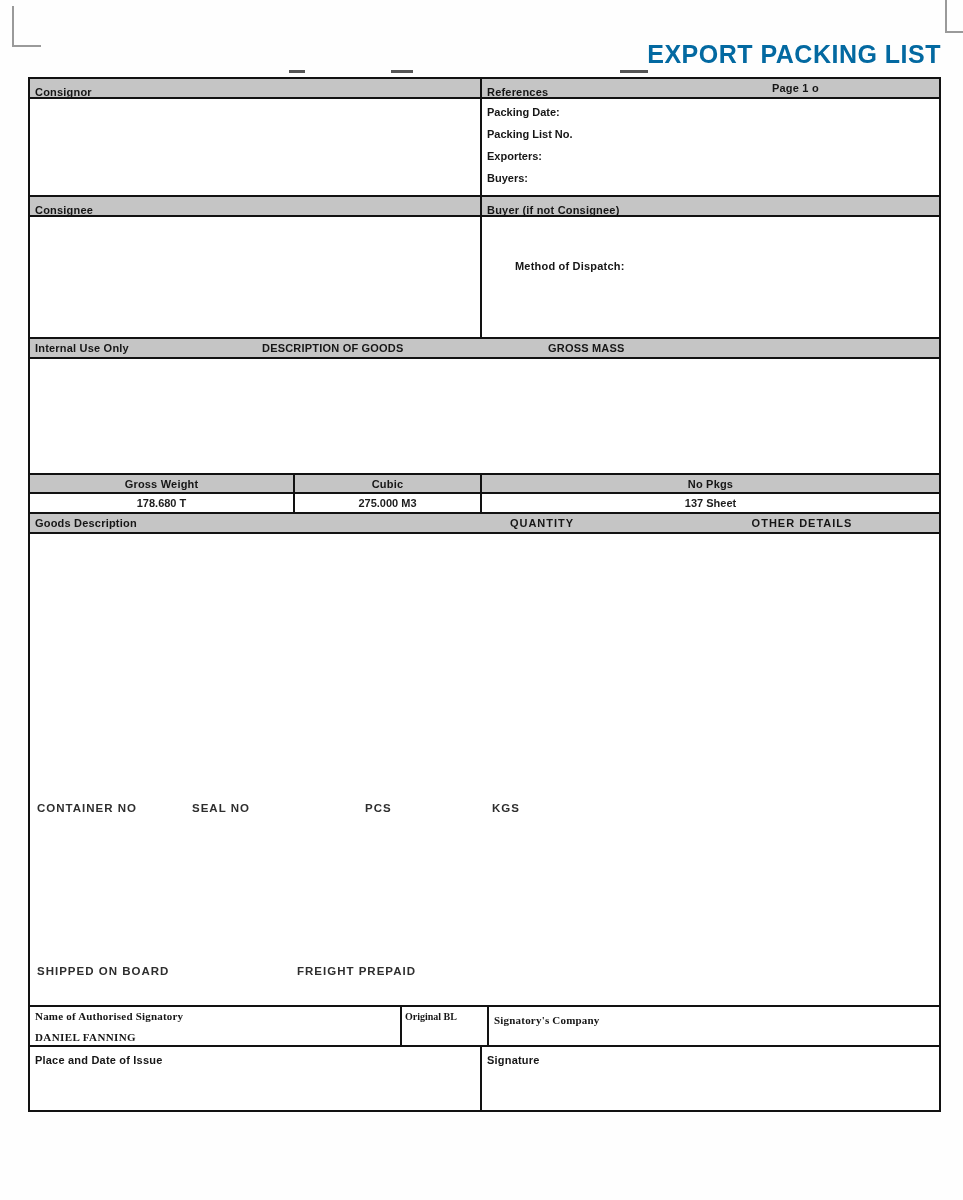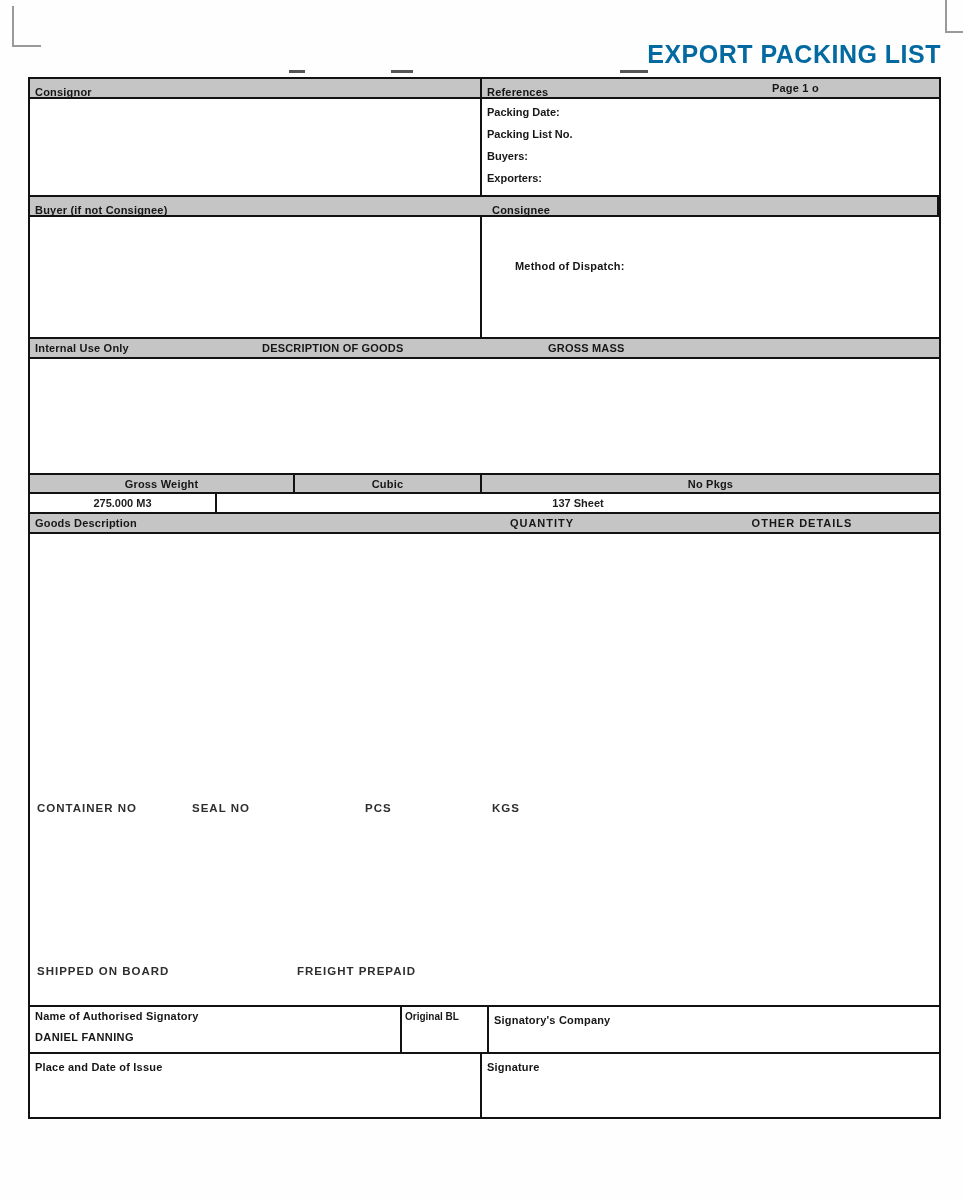--- a/index.html
+++ b/index.html
@@ -27,21 +27,21 @@
 
   .h-hdr{height:20px;}
   .h-consignor{height:98px;}
   .h-consignee{height:122px;}
   .h-descband{height:20px;}
   .h-descbox{height:116px;}
   .h-totalshdr{height:19px;}
   .h-totalsval{height:20px;}
   .h-goodsband{height:20px;}
   .h-goodsbox{height:473px;}
-  .h-sig1{height:47px;}
+  .h-sig1{height:40px;font-family:Liberation Serif, serif;}
   .h-sig2{height:63px;}
 
   .w-left{width:452px;}
   .w-right{flex:1;}
   .w-t1{width:265px;}
   .w-t2{width:187px;}
   .w-t3{flex:1;}
   .w-s1{width:372px;}
   .w-s2{width:87px;}
   .w-s3{flex:1;}
@@ -81,33 +81,33 @@
         <span class="lbl">References</span>
         <span class="lbl abs" style="left:290px;top:3px;">Page 1 o</span>
       </div>
     </div>
 
     <div class="row h-consignor">
       <div class="cell w-left vdiv"></div>
       <div class="cell w-right ref-fields">
         <div>Packing Date:</div>
         <div>Packing List No.</div>
+        <div>Exporters:</div>
         <div>Buyers:</div>
-        <div>Exporters:</div>
       </div>
     </div>
 
     <div class="abs lbl" style="left:485px;top:181px;text-align:center;">Method of Dispatch:</div>
 
     <div class="row band h-hdr">
+      <div class="cell w-left vdiv pad">
+        <span class="lbl">Consignee</span>
+      </div>
       <div class="cell w-right pad">
         <span class="lbl">Buyer (if not Consignee)</span>
-      </div>
-      <div class="cell w-left vdiv pad">
-        <span class="lbl">Consignee</span>
       </div>
     </div>
 
     <div class="row h-consignee">
       <div class="cell w-left vdiv"></div>
       <div class="cell w-right"></div>
     </div>
 
     <div class="row band h-descband">
       <div class="cell" style="width:100%;">
@@ -127,20 +127,23 @@
       </div>
       <div class="cell w-t2 vdiv center">
         <span class="lbl">Cubic</span>
       </div>
       <div class="cell w-t3 center">
         <span class="lbl">No Pkgs</span>
       </div>
     </div>
 
     <div class="row h-totalsval">
+      <div class="cell w-t1 vdiv center">
+        <span class="valtext">178.680 T</span>
+      </div>
       <div class="cell w-t2 vdiv center">
         <span class="valtext">275.000 M3</span>
       </div>
       <div class="cell w-t3 center">
         <span class="valtext">137 Sheet</span>
       </div>
     </div>
 
     <div class="row band h-goodsband">
       <div class="cell" style="width:100%;">

